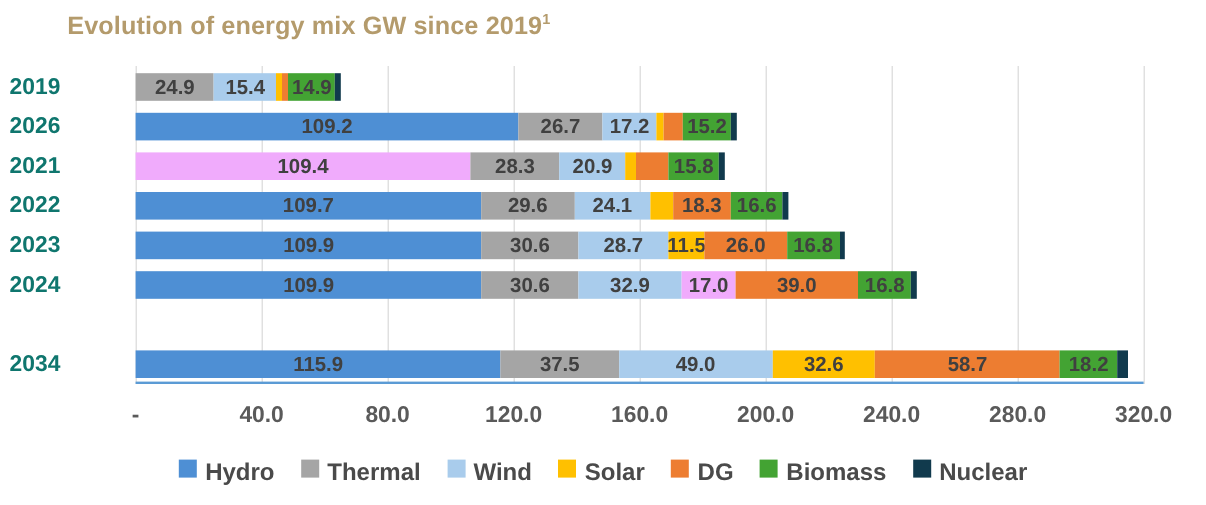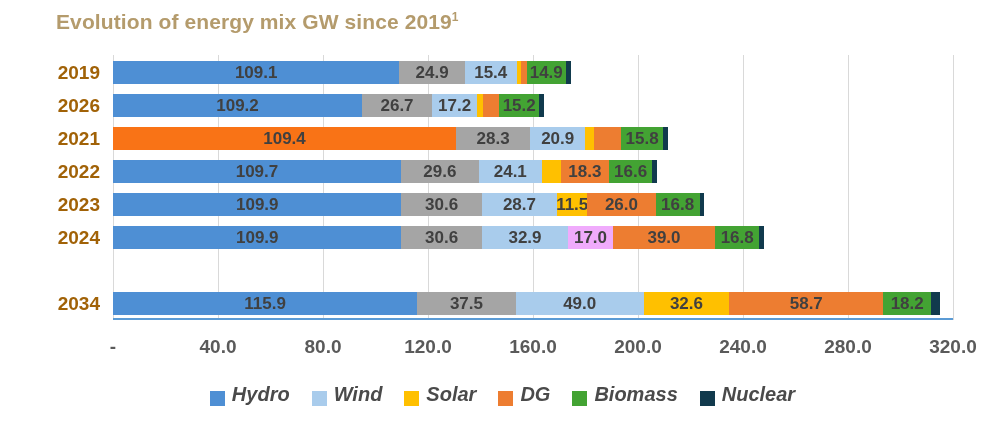--- a/index.html
+++ b/index.html
@@ -78,24 +78,23 @@
     position: absolute;
     left: 0;
     height: 23px;
     display: flex;
     align-items: stretch;
   }
   .y-label {
     position: absolute;
     left: -105px;
     width: 92px;
-    text-align: right;
     font-size: 19px;
     font-weight: bold;
-    color: #a16207;
+    color: #0f766e;
     line-height: 23px;
     top: 0;
   }
   .seg {
     position: relative;
     height: 23px;
     display: flex;
     align-items: center;
     justify-content: center;
     overflow: visible;
@@ -133,23 +132,22 @@
     left: 0;
     right: 0;
     top: 383px;
     display: flex;
     justify-content: center;
     align-items: center;
     gap: 22px;
   }
   .legend-item {
     display: flex;
-    align-items: flex-end;
+    align-items: flex-start;
     gap: 7px;
-    font-style: italic;
   }
   .legend-swatch {
     width: 15px;
     height: 15px;
     flex: none;
   }
   .legend-label {
     font-size: 20px;
     font-weight: bold;
     color: #4a4a4a;
@@ -173,57 +171,54 @@
         <div class="gridline" style="left: 315px;"></div>
         <div class="gridline" style="left: 420px;"></div>
         <div class="gridline" style="left: 525px;"></div>
         <div class="gridline" style="left: 630px;"></div>
         <div class="gridline" style="left: 735px;"></div>
         <div class="gridline" style="left: 840px;"></div>
       </div>
     <div class="rows" id="rows">
         <div class="bar-row" style="top: 6px;">
           <div class="y-label">2019</div>
-          <div class="seg" style="width: 286.387px; background: rgb(78, 143, 212);">
-            <span class="seg-label">109.1</span>
-          </div>
           <div class="seg" style="width: 65.3625px; background: rgb(165, 165, 165);">
             <span class="seg-label">24.9</span>
           </div>
           <div class="seg" style="width: 52px; background: rgb(169, 204, 236);">
             <span class="seg-label">15.4</span>
           </div>
           <div class="seg" style="width: 4.2px; background: rgb(255, 192, 0);"></div>
           <div class="seg" style="width: 5.775px; background: rgb(237, 125, 49);"></div>
           <div class="seg" style="width: 39.1125px; background: rgb(67, 163, 51);">
             <span class="seg-label">14.9</span>
           </div>
           <div class="seg" style="width: 4.725px; background: rgb(17, 58, 77);"></div>
         </div>
         <div class="bar-row" style="top: 39px;">
           <div class="y-label">2026</div>
-          <div class="seg" style="width: 249px; background: rgb(78, 143, 212);">
+          <div class="seg" style="width: 319px; background: rgb(78, 143, 212);">
             <span class="seg-label">109.2</span>
           </div>
           <div class="seg" style="width: 70.0875px; background: rgb(165, 165, 165);">
             <span class="seg-label">26.7</span>
           </div>
           <div class="seg" style="width: 45.15px; background: rgb(169, 204, 236);">
             <span class="seg-label">17.2</span>
           </div>
           <div class="seg" style="width: 5.775px; background: rgb(255, 192, 0);"></div>
           <div class="seg" style="width: 16.275px; background: rgb(237, 125, 49);"></div>
           <div class="seg" style="width: 39.9px; background: rgb(67, 163, 51);">
             <span class="seg-label">15.2</span>
           </div>
           <div class="seg" style="width: 4.725px; background: rgb(17, 58, 77);"></div>
         </div>
         <div class="bar-row" style="top: 72px;">
           <div class="y-label">2021</div>
-          <div class="seg" style="width: 343px; background: #f97316;">
+          <div class="seg" style="width: 279px; background: #f0abfc;">
             <span class="seg-label">109.4</span>
           </div>
           <div class="seg" style="width: 74.2875px; background: rgb(165, 165, 165);">
             <span class="seg-label">28.3</span>
           </div>
           <div class="seg" style="width: 54.8625px; background: rgb(169, 204, 236);">
             <span class="seg-label">20.9</span>
           </div>
           <div class="seg" style="width: 8.925px; background: rgb(255, 192, 0);"></div>
           <div class="seg" style="width: 27.3px; background: rgb(237, 125, 49);"></div>
@@ -334,20 +329,24 @@
       <div class="x-tick" style="left: 735px;">280.0</div>
       <div class="x-tick" style="left: 840px;">320.0</div>
     </div>
 
   <div class="legend" id="legend">
       <div class="legend-item">
         <span class="legend-swatch" style="background: rgb(78, 143, 212);"></span>
         <span class="legend-label">Hydro</span>
       </div>
       <div class="legend-item">
+        <span class="legend-swatch" style="background: rgb(165, 165, 165);"></span>
+        <span class="legend-label">Thermal</span>
+      </div>
+      <div class="legend-item">
         <span class="legend-swatch" style="background: rgb(169, 204, 236);"></span>
         <span class="legend-label">Wind</span>
       </div>
       <div class="legend-item">
         <span class="legend-swatch" style="background: rgb(255, 192, 0);"></span>
         <span class="legend-label">Solar</span>
       </div>
       <div class="legend-item">
         <span class="legend-swatch" style="background: rgb(237, 125, 49);"></span>
         <span class="legend-label">DG</span>

